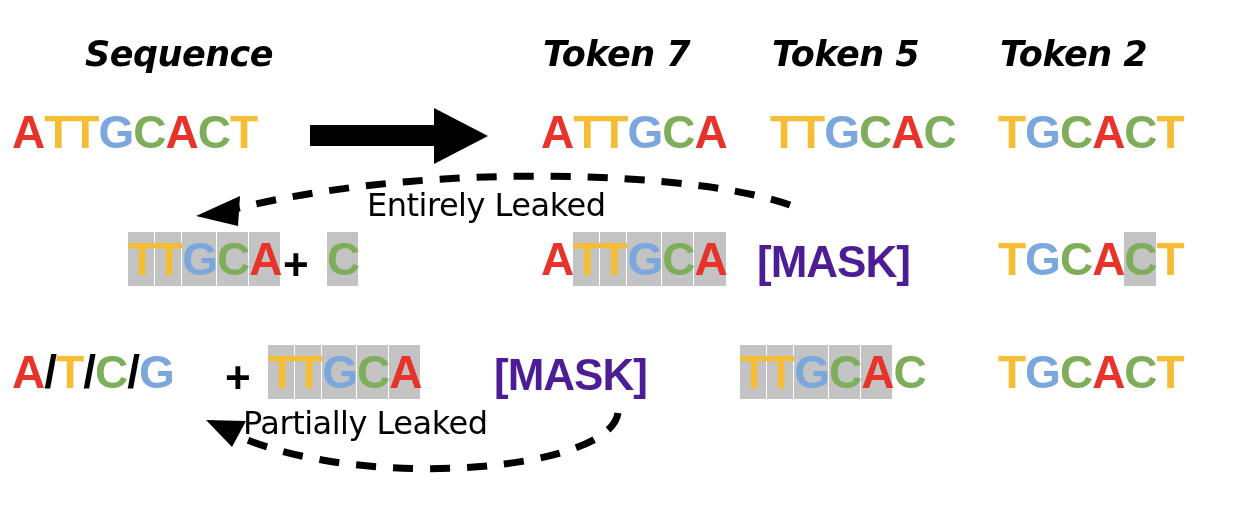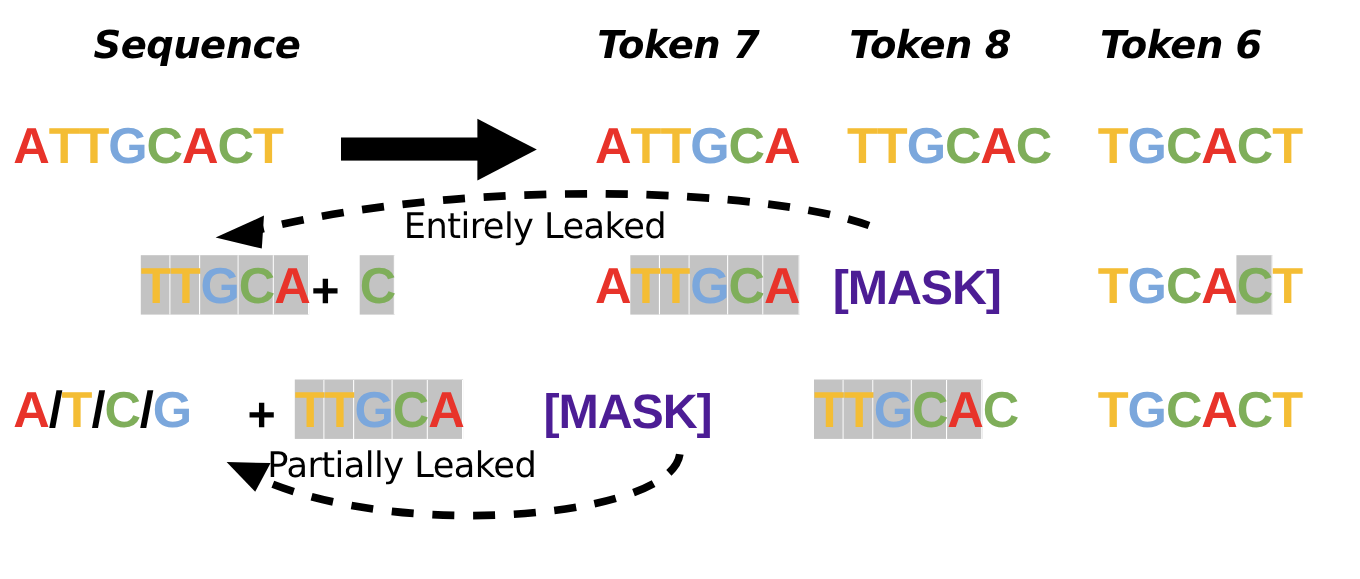--- a/index.html
+++ b/index.html
@@ -21,20 +21,21 @@
   
   .col-header {
     position: absolute;
     font-family: "DejaVu Sans", sans-serif;
     font-weight: bold;
     font-style: italic;
     font-size: 35px;
     color: #000000;
     white-space: nowrap;
     letter-spacing: -0.5px;
+    margin-top: 12px;
   }
 
   
   .seq {
     position: absolute;
     display: flex;
     align-items: flex-end;
     font-family: "Liberation Sans", sans-serif;
     font-weight: bold;
     font-size: 46px;
@@ -98,22 +99,22 @@
     pointer-events: none;
   }
 </style>
 </head>
 <body>
 
 <div id="canvas">
 
   <div class="col-header" style="left:85px; top:22px;">Sequence</div>
   <div class="col-header" style="left:543px; top:22px;">Token 7</div>
-  <div class="col-header" style="left:772px; top:22px;">Token 8</div>
-  <div class="col-header" style="left:1000px; top:22px;">Token 6</div>
+  <div class="col-header" style="left:772px; top:22px;">Token 5</div>
+  <div class="col-header" style="left:1000px; top:22px;">Token 2</div>
 
   <div class="seq" style="left:12px; top:105px;">
       <span class="base base-A">A</span>
       <span class="base base-T">T</span>
       <span class="base base-T">T</span>
       <span class="base base-G">G</span>
       <span class="base base-C">C</span>
       <span class="base base-A">A</span>
       <span class="base base-C">C</span>
       <span class="base base-T">T</span>

